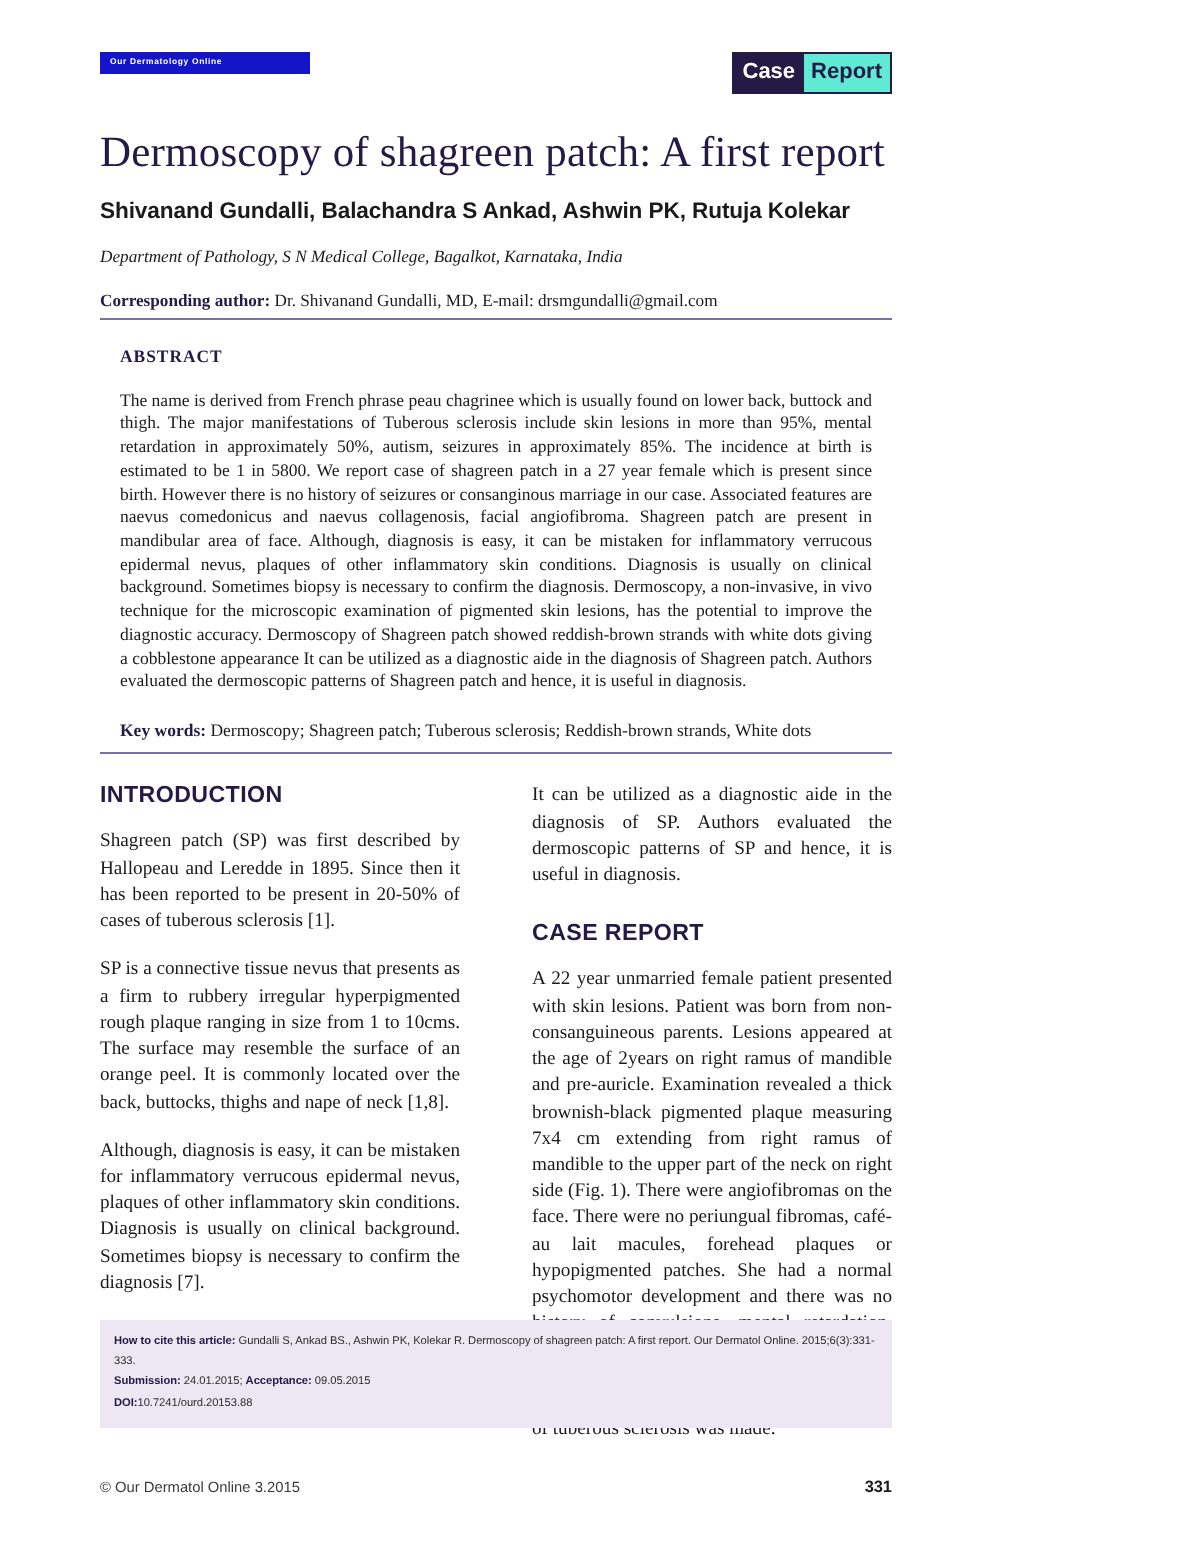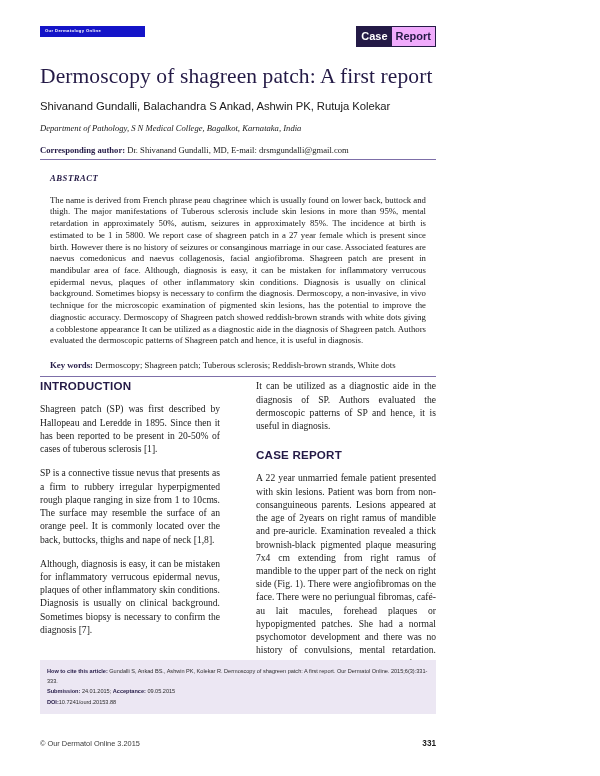--- a/index.html
+++ b/index.html
@@ -12,21 +12,21 @@
     width: 600px;
     height: 776px;
     position: relative;
     font-family: "Liberation Serif", serif;
     color: #1a1a1a;
     overflow: hidden;
   }
 
   .page {
     position: absolute;
-    left: 0; top: 0;
+    left: 10px; top: 0;
     width: 476px;
     height: 776px;
     box-sizing: border-box;
     padding: 0 40px;
   }
 
   
   .masthead {
     position: relative;
     height: 58px;
@@ -56,39 +56,39 @@
     font-weight: bold;
     line-height: 1;
     border: 1px solid #241a46;
   }
   .badge-case {
     background: #241a46;
     color: #ffffff;
     padding: 3.5px 4px 4px 4px;
   }
   .badge-report {
-    background: #f0abfc;
+    background: #5eead4;
     color: #241a46;
     padding: 3.5px 4px 4px 4px;
   }
 
   
   .article-title {
     font-family: "Liberation Serif", serif;
     font-size: 21.5px;
     font-weight: normal;
     color: #241a46;
     letter-spacing: 0.1px;
     margin: 6px 0 0 0;
     line-height: 1.15;
   }
   .authors {
     font-family: "Liberation Sans", sans-serif;
     font-size: 11.3px;
-    font-weight: normal;
+    font-weight: bold;
     color: #1a1a1a;
     margin: 11px 0 0 0;
     letter-spacing: -0.05px;
   }
   .affiliation {
     font-family: "Liberation Serif", serif;
     font-style: italic;
     font-size: 8.6px;
     color: #1a1a1a;
     margin: 11px 0 0 0;
@@ -111,41 +111,40 @@
     padding-bottom: 5px;
     border-bottom: 1.6px solid #7d6fa8;
   }
   .abstract-heading {
     font-family: "Liberation Serif", serif;
     font-size: 8.7px;
     font-weight: bold;
     letter-spacing: 0.5px;
     color: #241a46;
     margin: 0 0 12px 10px;
-    font-style: italic;
   }
   .abstract-body {
     font-size: 8.75px;
     line-height: 1.34;
     text-align: justify;
     margin: 10px 10px 0 10px;
   }
   .keywords {
     font-size: 8.75px;
     margin: 13px 10px 0 10px;
     line-height: 1.3;
   }
   .keywords .lead {
     font-weight: bold;
     color: #241a46;
   }
 
   
   .columns {
-    margin-top: 2px;
+    margin-top: 14px;
     display: flex;
     gap: 36px;
   }
   .col {
     width: 249px;
   }
   .section-heading {
     font-family: "Liberation Sans", sans-serif;
     font-size: 11.6px;
     font-weight: bold;

